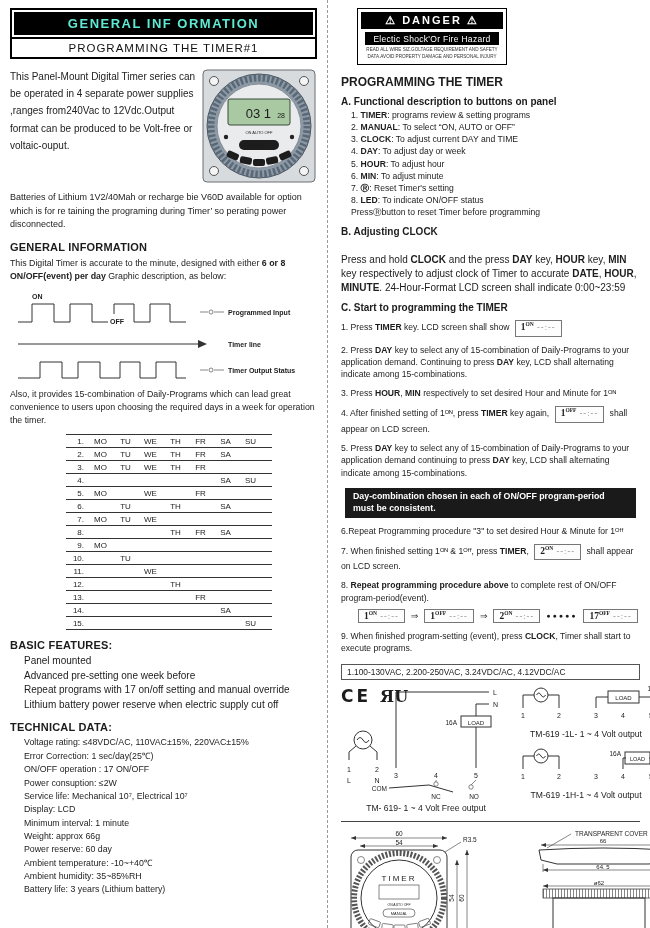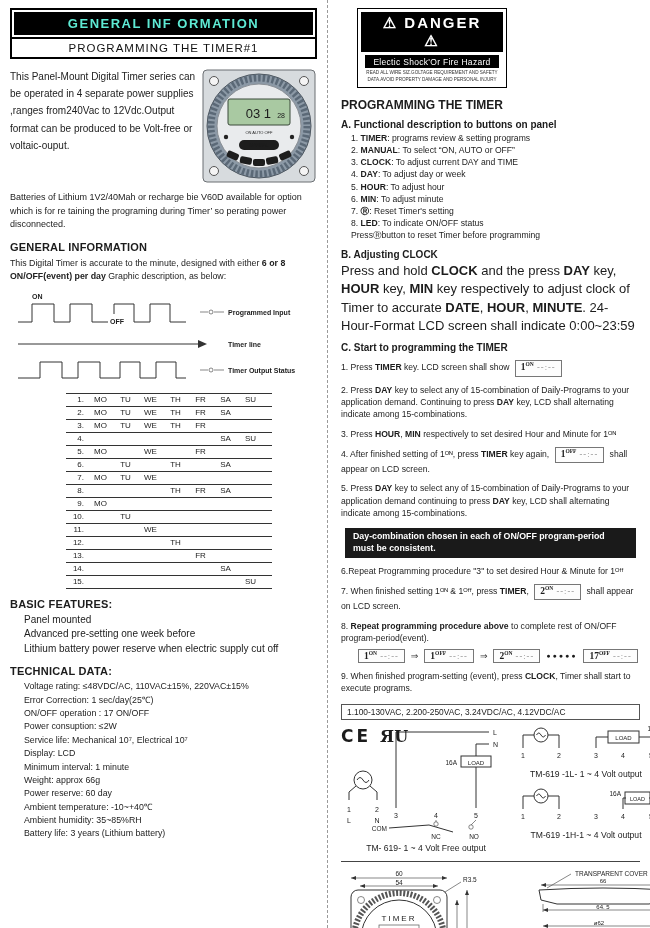--- a/index.html
+++ b/index.html
@@ -40,33 +40,33 @@
   .day-row { display:flex; border-bottom:1px solid #333; padding:1.5px 0; }
   .day-row .dn { width:22px; text-align:right; padding-right:4px; }
   .day-row .dc { width:25px; text-align:center; }
   .feat-list, .tech-list { margin-top:3px; }
   .feat-list div { font-size:10px; line-height:1.45; padding-left:14px; }
   .tech-list div { font-size:8.8px; line-height:1.52; padding-left:14px; }
 
   
   .danger-wrap { border:1px solid #000; width:150px; margin-left:16px; padding:3px; }
   .danger-title {
-    background:#000; color:#fff; font-weight:bold; font-size:15px;
+    background:#000; color:#fff; font-weight:bold; font-size:11px;
     letter-spacing:2px; text-align:center; padding:2px 16px;
   }
   .danger-sub {
     background:#000; color:#fff; font-size:8.5px; text-align:center;
     padding:1.5px 0; margin:3px 4px 2px 4px; letter-spacing:.3px;
   }
   .danger-fine { font-size:4.6px; color:#333; text-align:center; line-height:1.5; }
   .r-title { font-size:12px; font-weight:bold; margin-top:10px; }
   .sub-title { font-size:10px; font-weight:bold; margin-top:7px; }
   .btn-list { margin-top:2px; }
   .btn-list div, .press-note { font-size:8.6px; line-height:1.42; padding-left:10px; }
-  .rbody { font-size:13px; line-height:1.42; margin-top:2px; }
+  .rbody { font-size:10px; line-height:1.42; margin-top:16px; }
   .step { font-size:8.6px; line-height:1.42; margin-top:7px; }
   .lcd {
     display:inline-block; border:1px solid #777; padding:0px 5px 1px 5px;
     margin:0 3px; background:#fdfdfd; font-family:"Liberation Serif", serif;
     font-size:8.5px; white-space:nowrap;
   }
   .lcd b { font-size:9.5px; }
   .lcd sup { font-size:5.5px; font-weight:bold; }
   .lcd .dim { color:#8a8a8a; letter-spacing:1px; }
   .banner {
@@ -160,20 +160,21 @@
         <polygon points="188,54 197,58 188,62" fill="#333"></polygon>
         <text x="218" y="61" font-size="7" font-weight="bold">Timer line</text>
         <polyline class="ln" points="8,92 30,92 30,76 52,76 52,92 68,92 68,76 90,76 90,92 110,92 110,76 130,76 130,92 146,92 146,76 166,76 166,92 176,92"></polyline>
         <line class="thin" x1="190" y1="84" x2="198" y2="84"></line>
           <circle class="thin" cx="201" cy="84" r="2"></circle>
           <line class="thin" x1="204" y1="84" x2="214" y2="84"></line>
         <text x="218" y="87" font-size="7" font-weight="bold">Timer Output Status</text>
       </svg>
     </div>
 
+    <div class="para comb">Also, it provides 15-combination of Daily-Programs which can lead great convenience to users upon choosing the required days in a week for operation the timer.</div>
 
     <div class="day-table">
 
         <div class="day-row">
           <span class="dn">1.</span>
           <span class="dc">MO</span>
           <span class="dc">TU</span>
           <span class="dc">WE</span>
           <span class="dc">TH</span>
           <span class="dc">FR</span>
@@ -334,20 +335,21 @@
           <span class="dc"></span>
           <span class="dc">SU</span>
         </div>
       </div>
 
     <div class="sec-head">BASIC FEATURES:</div>
     <div class="feat-list">
 
     <div>Panel mounted</div>
         <div>Advanced pre-setting one week before</div>
+        <div>Repeat programs with 17 on/off setting and manual override</div>
         <div>Lithium battery power reserve when electric supply cut off</div>
       </div>
 
     <div class="sec-head">TECHNICAL DATA:</div>
     <div class="tech-list">
 
     <div>Voltage rating: ≤48VDC/AC, 110VAC±15%, 220VAC±15%</div>
         <div>Error Correction: 1 sec/day(25℃)</div>
         <div>ON/OFF operation : 17 ON/OFF</div>
         <div>Power consuption:  ≤2W</div>

